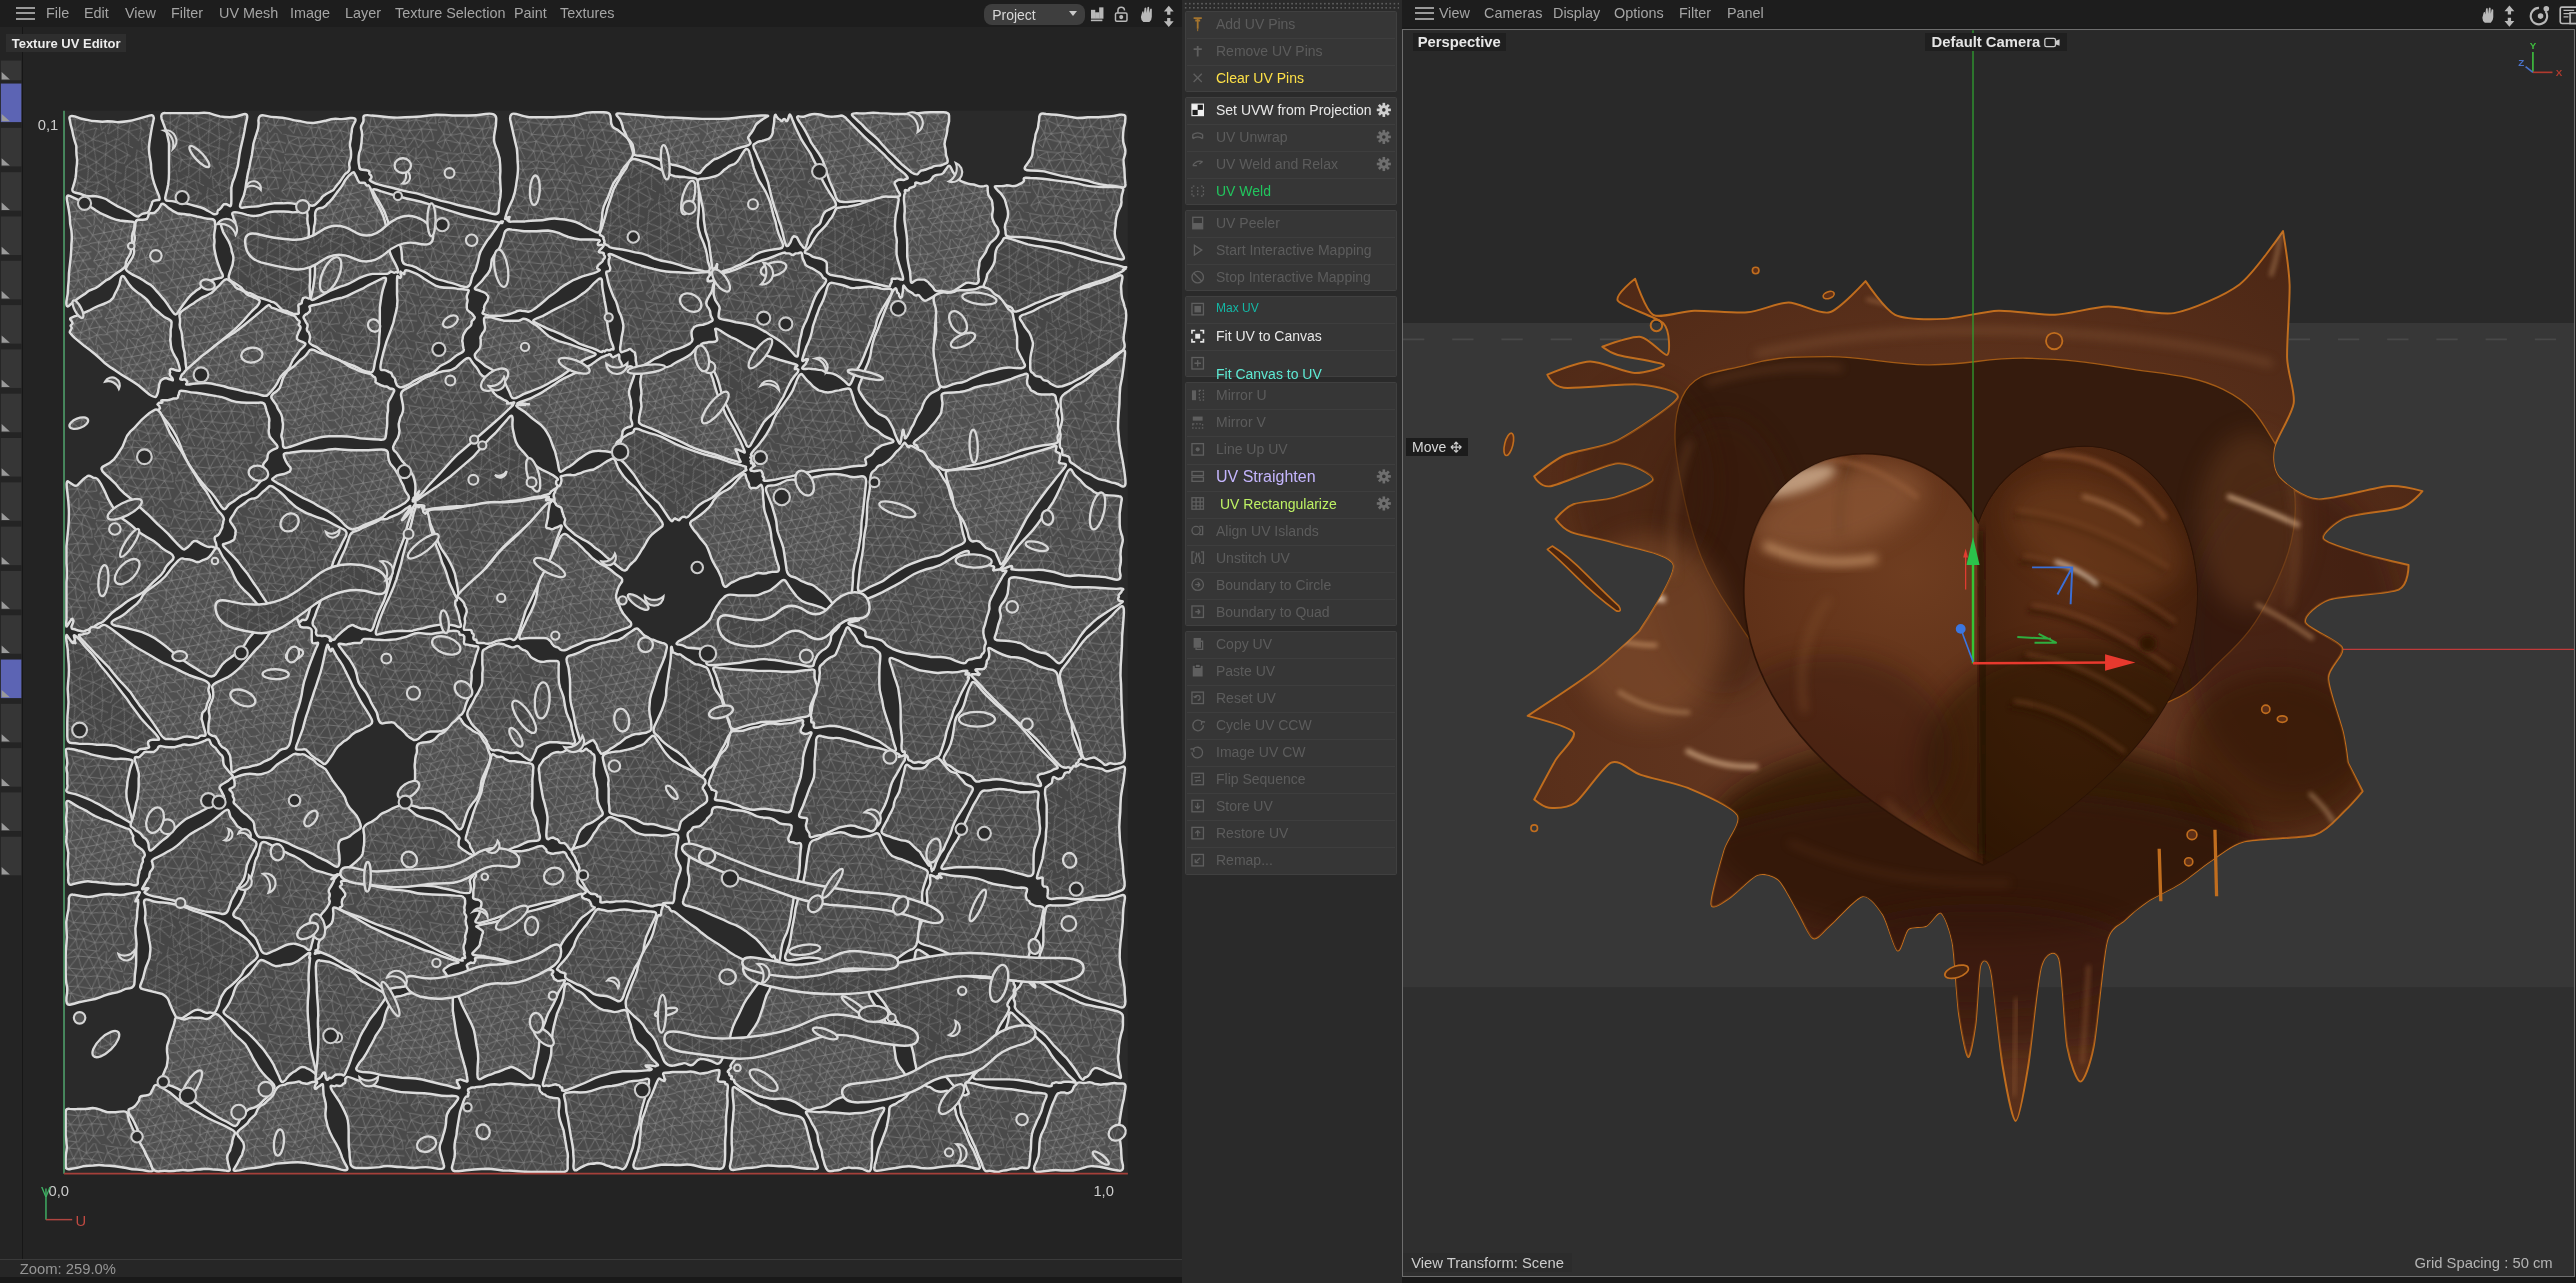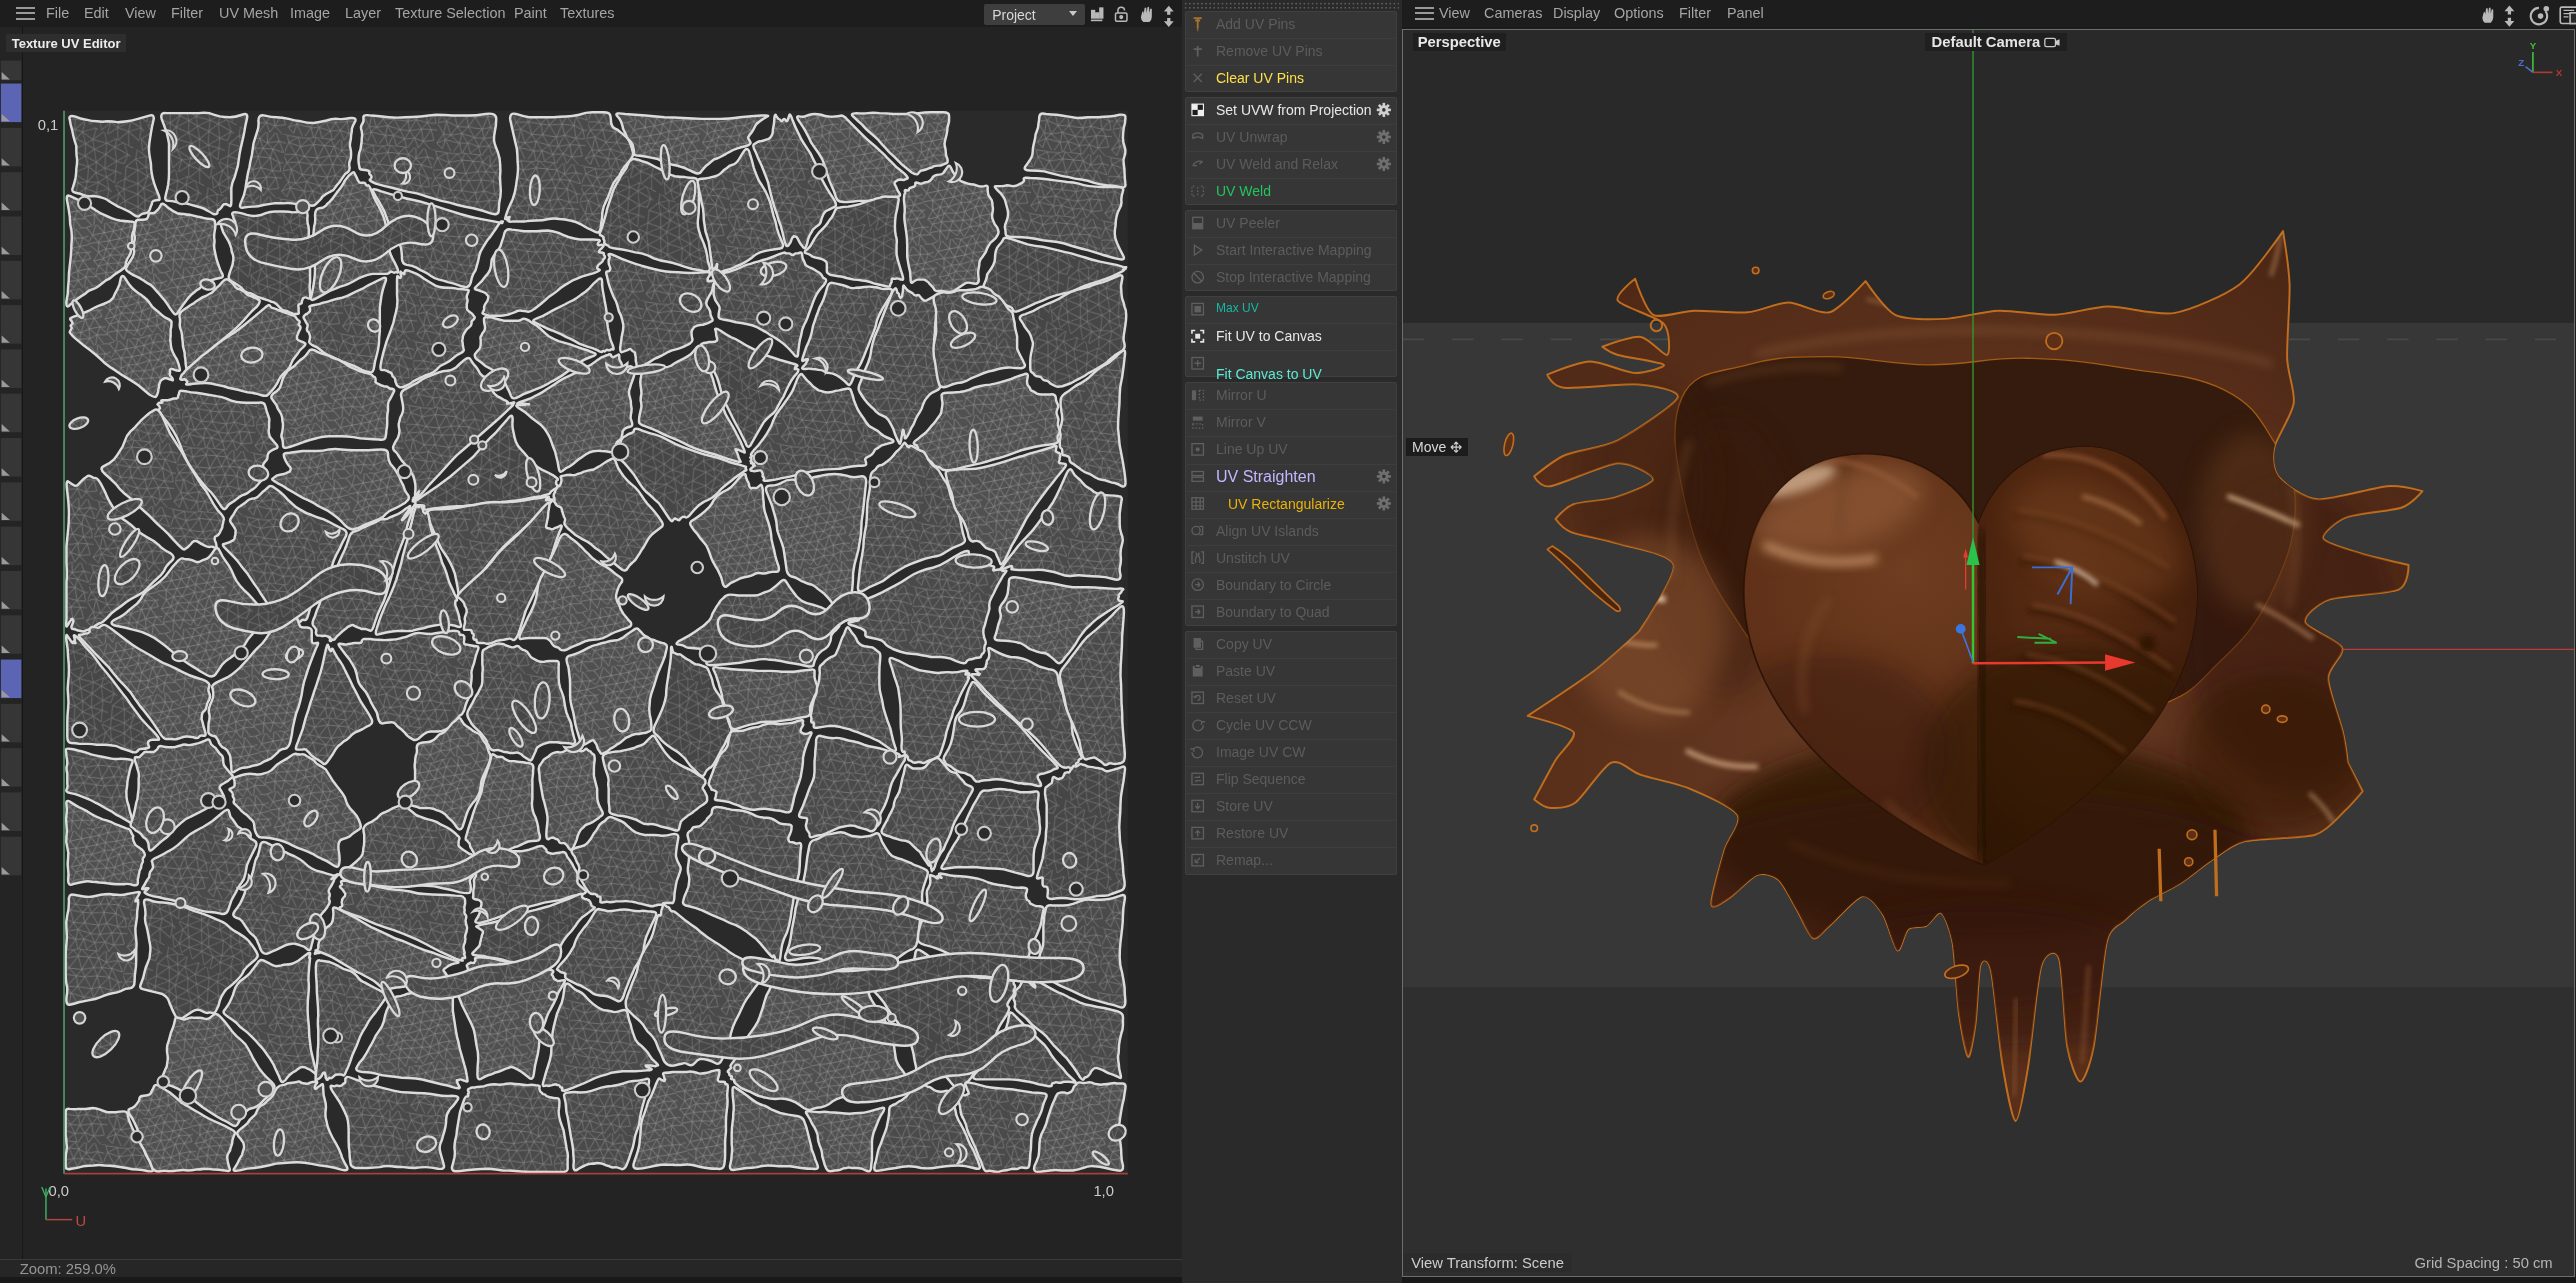--- a/index.html
+++ b/index.html
@@ -14,21 +14,21 @@
     <div style="position:absolute;left:84px;top:4.9px;font-size:14.4px;color:#a5a5a5;white-space:nowrap">Edit</div>
     <div style="position:absolute;left:125px;top:4.9px;font-size:14.4px;color:#a5a5a5;white-space:nowrap">View</div>
     <div style="position:absolute;left:171px;top:4.9px;font-size:14.4px;color:#a5a5a5;white-space:nowrap">Filter</div>
     <div style="position:absolute;left:219px;top:4.9px;font-size:14.4px;color:#a5a5a5;white-space:nowrap">UV Mesh</div>
     <div style="position:absolute;left:290px;top:4.9px;font-size:14.4px;color:#a5a5a5;white-space:nowrap">Image</div>
     <div style="position:absolute;left:345px;top:4.9px;font-size:14.4px;color:#a5a5a5;white-space:nowrap">Layer</div>
     <div style="position:absolute;left:395px;top:4.9px;font-size:14.4px;color:#a5a5a5;white-space:nowrap">Texture Selection</div>
     <div style="position:absolute;left:514px;top:4.9px;font-size:14.4px;color:#a5a5a5;white-space:nowrap">Paint</div>
     <div style="position:absolute;left:560px;top:4.9px;font-size:14.4px;color:#a5a5a5;white-space:nowrap">Textures</div>
 
-<div style="position:absolute;left:984px;top:4.1px;width:101px;height:20.5px;background:#3e3e3e;border-radius:2px">
+<div style="position:absolute;left:984px;top:4.1px;width:101px;height:20.5px;background:#3e3e3e;border-radius:8px">
 <div style="position:absolute;left:8.2px;top:2.5px;font-size:14px;color:#d8d8d8">Project</div>
 <div style="position:absolute;right:8.2px;top:7.4px;width:0;height:0;border-left:4.9px solid transparent;border-right:4.9px solid transparent;border-top:5.7px solid #c9c9c9"></div>
 </div>
 <svg width="103" height="24.6" style="position:absolute;left:1089px;top:4.1px" viewBox="0 0 125 30">
 <g stroke="#b9b9b9" fill="none" stroke-width="1.8">
         <path d="M2,20 L16,20" stroke-width="2"></path>
         <rect x="3" y="8" width="3.4" height="9" fill="#b9b9b9"></rect>
         <rect x="8" y="11" width="3.4" height="6" fill="#b9b9b9"></rect>
         <rect x="13" y="5" width="3.4" height="12" fill="#b9b9b9"></rect>
       </g>
@@ -509,21 +509,21 @@
     <div style="position:absolute;left:34px;top:366px;width:156px;height:18px;font-size:14px;color:#5eead4;white-space:nowrap">Fit Canvas to UV</div>
     <div style="position:absolute;left:2.5px;top:382px;width:212px;height:244px;background:#363636;border:0.8px solid #404040;border-radius:1.6px"></div>
     <div style="position:absolute;left:34px;top:387px;width:156px;height:18px;font-size:14px;color:#5c5c5c;white-space:nowrap">Mirror U</div>
     <div style="position:absolute;left:4.9px;top:409px;width:208px;height:0.8px;background:#3e3e3e"></div>
     <div style="position:absolute;left:34px;top:414px;width:156px;height:18px;font-size:14px;color:#5c5c5c;white-space:nowrap">Mirror V</div>
     <div style="position:absolute;left:4.9px;top:436px;width:208px;height:0.8px;background:#3e3e3e"></div>
     <div style="position:absolute;left:34px;top:441px;width:156px;height:18px;font-size:14px;color:#5c5c5c;white-space:nowrap">Line Up UV</div>
     <div style="position:absolute;left:4.9px;top:464px;width:208px;height:0.8px;background:#3e3e3e"></div>
     <div style="position:absolute;left:34px;top:468px;width:156px;height:18px;font-size:16px;color:#c4b5fd;white-space:nowrap">UV Straighten</div>
     <div style="position:absolute;left:4.9px;top:491px;width:208px;height:0.8px;background:#3e3e3e"></div>
-    <div style="position:absolute;left:46px;top:496px;width:156px;height:18px;font-size:14px;color:#eab308;white-space:nowrap">UV Rectangularize</div>
+    <div style="position:absolute;left:38px;top:496px;width:156px;height:18px;font-size:14px;color:#bef264;white-space:nowrap">UV Rectangularize</div>
     <div style="position:absolute;left:4.9px;top:518px;width:208px;height:0.8px;background:#3e3e3e"></div>
     <div style="position:absolute;left:34px;top:523px;width:156px;height:18px;font-size:14px;color:#5c5c5c;white-space:nowrap">Align UV Islands</div>
     <div style="position:absolute;left:4.9px;top:545px;width:208px;height:0.8px;background:#3e3e3e"></div>
     <div style="position:absolute;left:34px;top:550px;width:156px;height:18px;font-size:14px;color:#5c5c5c;white-space:nowrap">Unstitch UV</div>
     <div style="position:absolute;left:4.9px;top:572px;width:208px;height:0.8px;background:#3e3e3e"></div>
     <div style="position:absolute;left:34px;top:577px;width:156px;height:18px;font-size:14px;color:#5c5c5c;white-space:nowrap">Boundary to Circle</div>
     <div style="position:absolute;left:4.9px;top:599px;width:208px;height:0.8px;background:#3e3e3e"></div>
     <div style="position:absolute;left:34px;top:604px;width:156px;height:18px;font-size:14px;color:#5c5c5c;white-space:nowrap">Boundary to Quad</div>
     <div style="position:absolute;left:2.5px;top:631px;width:212px;height:244px;background:#363636;border:0.8px solid #404040;border-radius:1.6px"></div>
     <div style="position:absolute;left:34px;top:636px;width:156px;height:18px;font-size:14px;color:#5c5c5c;white-space:nowrap">Copy UV</div>

